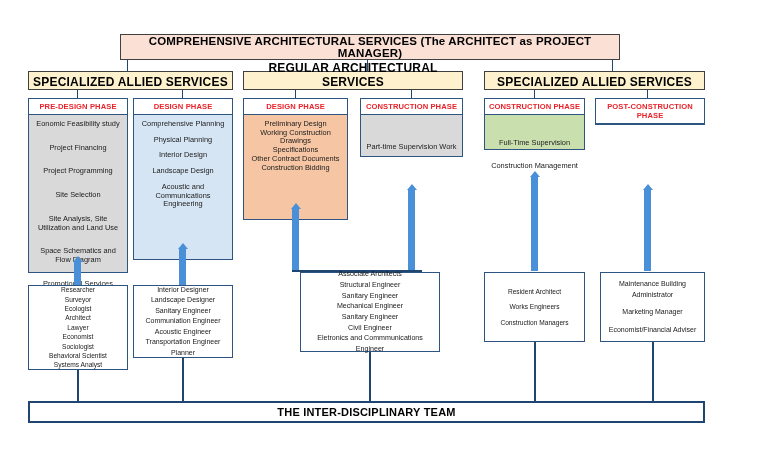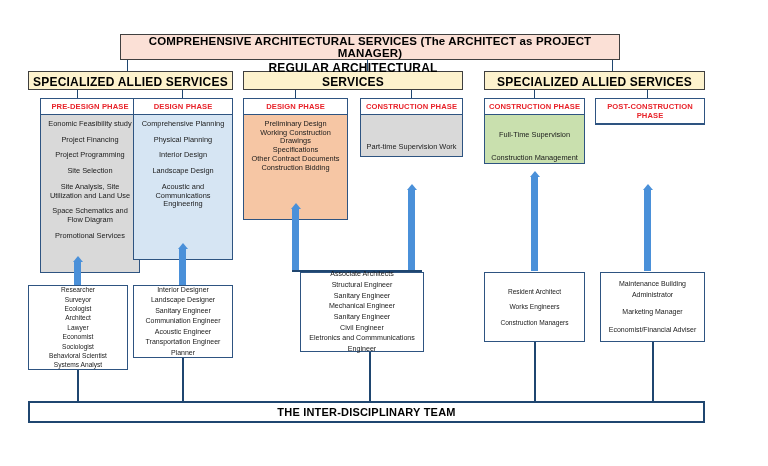--- a/index.html
+++ b/index.html
@@ -82,23 +82,23 @@
     <span>SPECIALIZED ALLIED SERVICES</span>
   </div>
 
   <div class="vline" style="left:77px;top:90px;width:1.4px;height:8px;"></div>
   <div class="vline" style="left:182px;top:90px;width:1.4px;height:8px;"></div>
   <div class="vline" style="left:295px;top:90px;width:1.4px;height:8px;"></div>
   <div class="vline" style="left:411px;top:90px;width:1.4px;height:8px;"></div>
   <div class="vline" style="left:534px;top:90px;width:1.4px;height:8px;"></div>
   <div class="vline" style="left:647px;top:90px;width:1.4px;height:8px;"></div>
 
-  <div class="phasecol" style="left:40px;top:98px;width:100px;">
+  <div class="phasecol" style="left:28px;top:98px;width:100px;">
     <div class="phasehdr">PRE-DESIGN PHASE</div>
-    <div class="phasebody bg-grey" style="height:157px;gap:7px;">
+    <div class="phasebody bg-grey" style="height:157px;gap:15px;">
       <span>Eonomic Feasibility study</span>
       <span>Project Financing</span>
       <span>Project Programming</span>
       <span>Site Selection</span>
       <span>Site Analysis, Site Utilization and Land Use</span>
       <span>Space Schematics and Flow Diagram</span>
       <span>Promotional Services</span>
     </div>
   </div>
 
@@ -126,21 +126,21 @@
 
   <div class="phasecol" style="left:360px;top:98px;width:103px;">
     <div class="phasehdr">CONSTRUCTION PHASE</div>
     <div class="phasebody bg-grey" style="height:41px;justify-content:flex-end;">
       <span>Part-time Supervision Work</span>
     </div>
   </div>
 
   <div class="phasecol" style="left:484px;top:98px;width:101px;">
     <div class="phasehdr">CONSTRUCTION PHASE</div>
-    <div class="phasebody bg-green" style="height:48px;gap:14px;padding-top:16px;">
+    <div class="phasebody bg-green" style="height:34px;gap:14px;padding-top:24px;">
       <span>Full-Time Supervision</span>
       <span>Construction Management</span>
     </div>
   </div>
 
   <div class="phasecol" style="left:595px;top:98px;width:110px;">
     <div class="phasehdr">POST-CONSTRUCTION PHASE</div>
   </div>
 
   <div class="thick" style="left:74px;top:262px;width:7px;height:23px;"></div>
@@ -179,21 +179,21 @@
   <div class="team mid" style="left:133px;top:285px;width:100px;height:73px;">
     <span>Interior Designer</span>
     <span>Landscape Designer</span>
     <span>Sanitary Engineer</span>
     <span>Communiation Engineer</span>
     <span>Acoustic Engineer</span>
     <span>Transportation Engineer</span>
     <span>Planner</span>
   </div>
 
-  <div class="team wide" style="left:300px;top:272px;width:124px;height:80px;">
+  <div class="team wide" style="left:300px;top:272px;width:140px;height:80px;">
     <span>Associate Architects</span>
     <span>Structural Engineer</span>
     <span>Sanitary Engineer</span>
     <span>Mechanical Engineer</span>
     <span>Sanitary Engineer</span>
     <span>Civil Engineer</span>
     <span>Eletronics and Commmunications Engineer</span>
   </div>
 
   <div class="team loose" style="left:484px;top:272px;width:101px;height:70px;">

